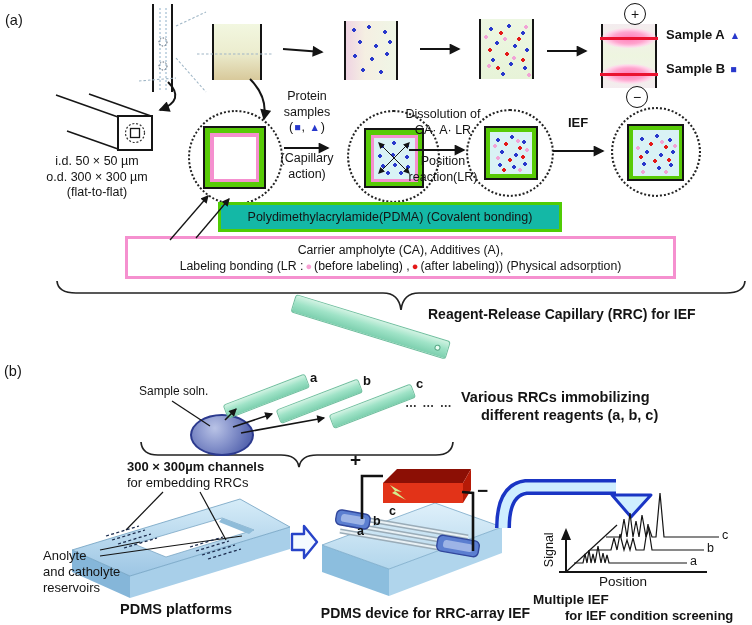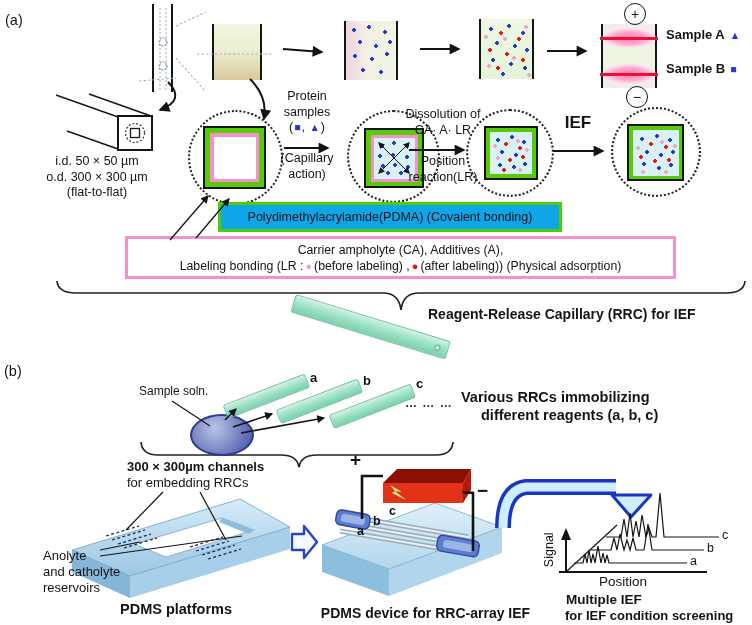--- a/index.html
+++ b/index.html
@@ -119,21 +119,21 @@
     radial-gradient(circle 1.8px at 22px 31px,#e41818 97%,transparent),
     radial-gradient(circle 1.8px at 36px 30px,#e41818 97%,transparent),
     radial-gradient(circle 1.8px at 5px 18px,#f2a3d6 97%,transparent),
     radial-gradient(circle 1.8px at 29px 12px,#f2a3d6 97%,transparent),
     radial-gradient(circle 1.8px at 42px 16px,#f2a3d6 97%,transparent),
     radial-gradient(circle 1.8px at 10px 42px,#f2a3d6 97%,transparent),
     radial-gradient(circle 1.8px at 33px 42px,#f2a3d6 97%,transparent),
     linear-gradient(#d9f2f5,#d9f2f5);}
   
   #gbox{position:absolute;z-index:1;left:218px;top:202px;width:338px;height:24px;border:3px solid #50cc05;
-        background:#0ea5e9;display:flex;align-items:center;justify-content:center;font-size:12.5px;}
+        background:#14b8a6;display:flex;align-items:center;justify-content:center;font-size:12.5px;}
   #pbox{position:absolute;z-index:1;left:125px;top:236px;width:545px;height:37px;border:3px solid #f590cf;
         background:#fff;display:flex;flex-direction:column;align-items:center;justify-content:center;
         font-size:12.3px;line-height:16px;white-space:nowrap;}
   .dotp{color:#f8a0d4;font-size:11px;margin:0 2px;} .dotr{color:#e41818;font-size:11px;margin:0 2px;}
   
   .rodbase{background:linear-gradient(180deg,#d2f3e3,#9fe3c7 45%,#7ccfae);border:1px solid #6fbf9e;border-radius:3px;}
   #rodbig{left:296px;top:294px;width:160px;height:17px;transform:rotate(17deg);transform-origin:0 0;}
   #rodbig .bore{position:absolute;right:7px;top:6px;width:4px;height:4px;border-radius:50%;background:#eafff4;border:1px solid #57a886;}
   .rod{width:86px;height:13px;transform:rotate(-21deg);transform-origin:0 100%;}
   #roda{left:228px;top:404px;} #rodb{left:281px;top:409px;} #rodc{left:334px;top:414px;}
@@ -299,21 +299,21 @@
   </div>
 
   <div class="t tc" style="left:396px;top:107px;width:94px;">
     <div>Dissolution of</div>
     <div>CA· A· LR</div>
   </div>
   <div class="t tc" style="left:396px;top:154px;width:94px;">
     <div>Position</div>
     <div>reaction(LR)</div>
   </div>
-  <div class="t tc" style="left:560px;top:115px;width:36px;font-weight:700;font-size:17px;">IEF</div>
+  <div class="t tc" style="left:560px;top:115px;width:36px;font-weight:700;font-size:13px;">IEF</div>
 
   <div id="gbox">
       <span>Polydimethylacrylamide(PDMA) (Covalent bonding)</span>
     </div>
   <div id="pbox">
     <div>Carrier ampholyte (CA), Additives (A),</div>
     <div><span>Labeling bonding (LR :</span><span class="dotp">●</span><span>(before labeling) ,</span><span class="dotr">●</span><span>(after labeling)) (Physical adsorption)</span></div>
   </div>
 
   <div id="rodbig" class="el rodbase">
@@ -349,21 +349,21 @@
   <div class="t" style="left:357px;top:524px;font-weight:700;font-size:12.5px;">a</div>
   <div class="t" style="left:373px;top:514px;font-weight:700;font-size:12.5px;">b</div>
   <div class="t" style="left:389px;top:504px;font-weight:700;font-size:12.5px;">c</div>
   <div class="t tb tc" style="left:318px;top:605px;width:215px;font-size:14px;">PDMS device for RRC-array IEF</div>
 
   <div class="t" id="ylab">Signal</div>
   <div class="t" style="left:599px;top:574px;font-size:13.5px;">Position</div>
   <div class="t" style="left:690px;top:554px;font-size:12.5px;">a</div>
   <div class="t" style="left:707px;top:541px;font-size:12.5px;">b</div>
   <div class="t" style="left:722px;top:528px;font-size:12.5px;">c</div>
-  <div class="t tb" style="left:566px;top:591px;font-size:13.5px;">Multiple IEF</div>
+  <div class="t tb" style="left:533px;top:591px;font-size:13.5px;">Multiple IEF</div>
   <div class="t tb" style="left:565px;top:607px;font-size:13px;">for IEF condition screening</div>
 
   <svg id="over" class="lay" viewBox="0 0 752 625">
     <defs>
       <marker id="ah" viewBox="0 0 10 10" refX="8.5" refY="5" markerWidth="9" markerHeight="8" orient="auto-start-reverse" markerUnits="userSpaceOnUse">
           <path d="M0,0 L10,5 L0,10 z" fill="#141414"></path>
         </marker>
       <marker id="ahb" viewBox="0 0 10 10" refX="8.5" refY="5" markerWidth="12" markerHeight="11" orient="auto-start-reverse" markerUnits="userSpaceOnUse">
           <path d="M0,0 L10,5 L0,10 z" fill="#141414"></path>
         </marker>

